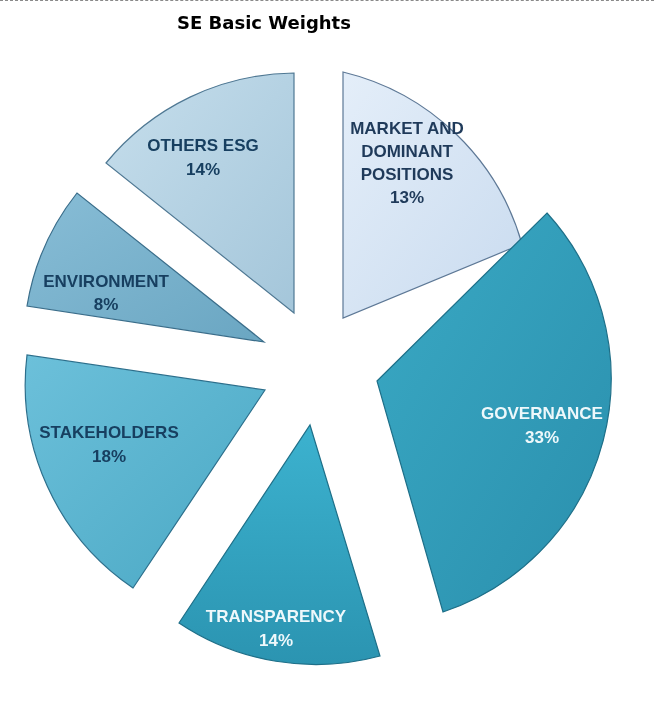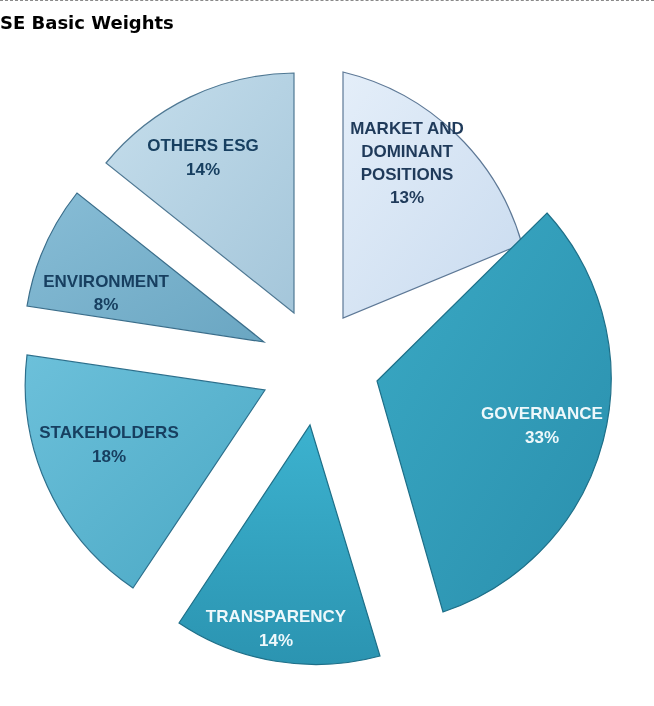--- a/index.html
+++ b/index.html
@@ -1,18 +1,18 @@
 <!DOCTYPE html>
 <html><head>
 <meta charset="utf-8">
 <style>
   html, body { margin:0; padding:0; background:#ffffff; }
   body { width:654px; height:706px; position:relative; overflow:hidden; font-family:"Liberation Sans", sans-serif; }
   .topline { position:absolute; left:0; top:0; width:654px; height:1px; border-top:1px dashed #8a8a8a; }
-  .title { position:absolute; left:0; top:12px; width:528px; font-family:"DejaVu Sans", sans-serif; font-weight:bold; font-size:18px; color:#000; }
+  .title { position:absolute; left:0; top:12px; width:528px; text-align:center; font-family:"DejaVu Sans", sans-serif; font-weight:bold; font-size:18px; color:#000; }
   svg { position:absolute; left:0; top:0; }
   .lbl { font-family:"Liberation Sans", sans-serif; font-weight:bold; font-size:17px; }
 </style>
 </head>
 <body>
 
 <div class="topline"></div>
 <div class="title">SE Basic Weights</div>
 
 <svg width="654" height="706" viewBox="0 0 654 706">

